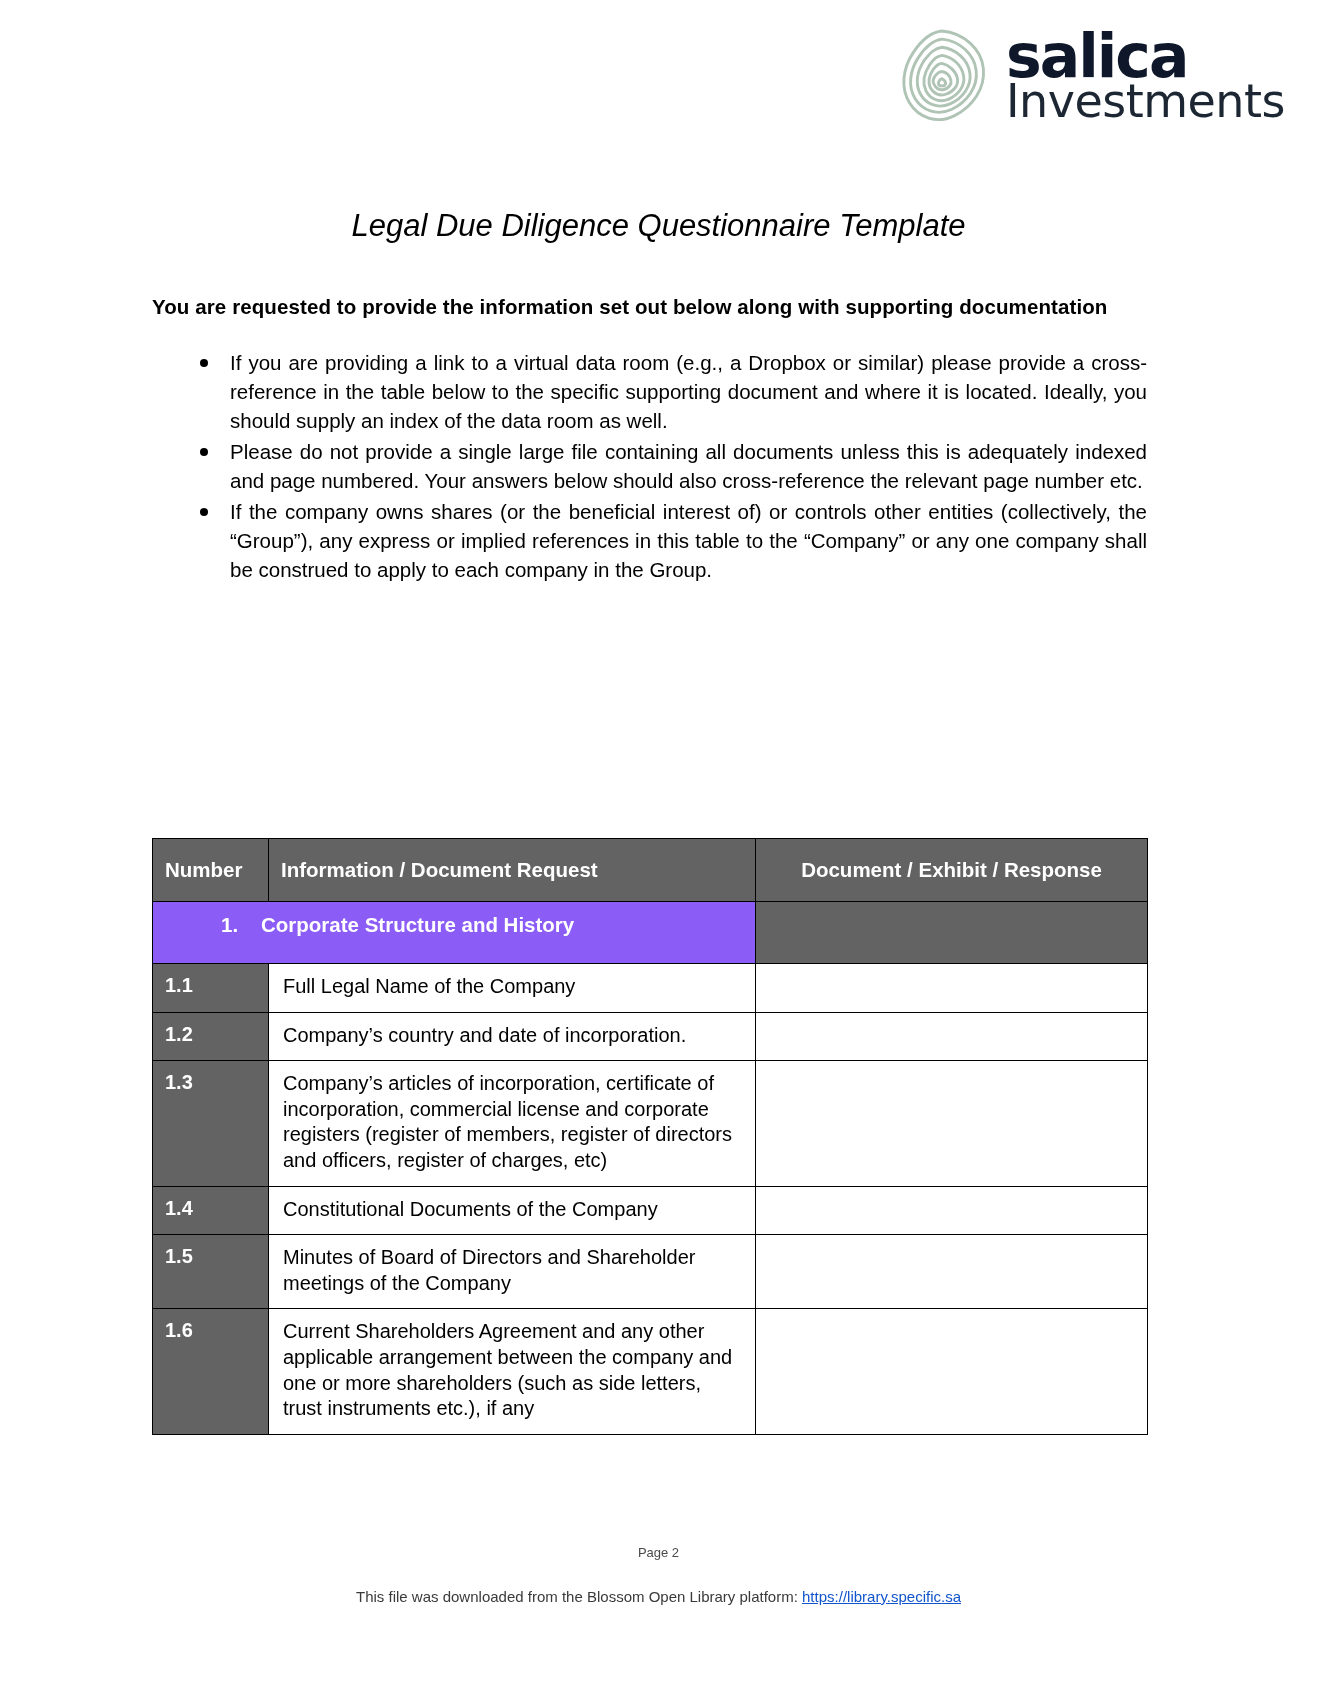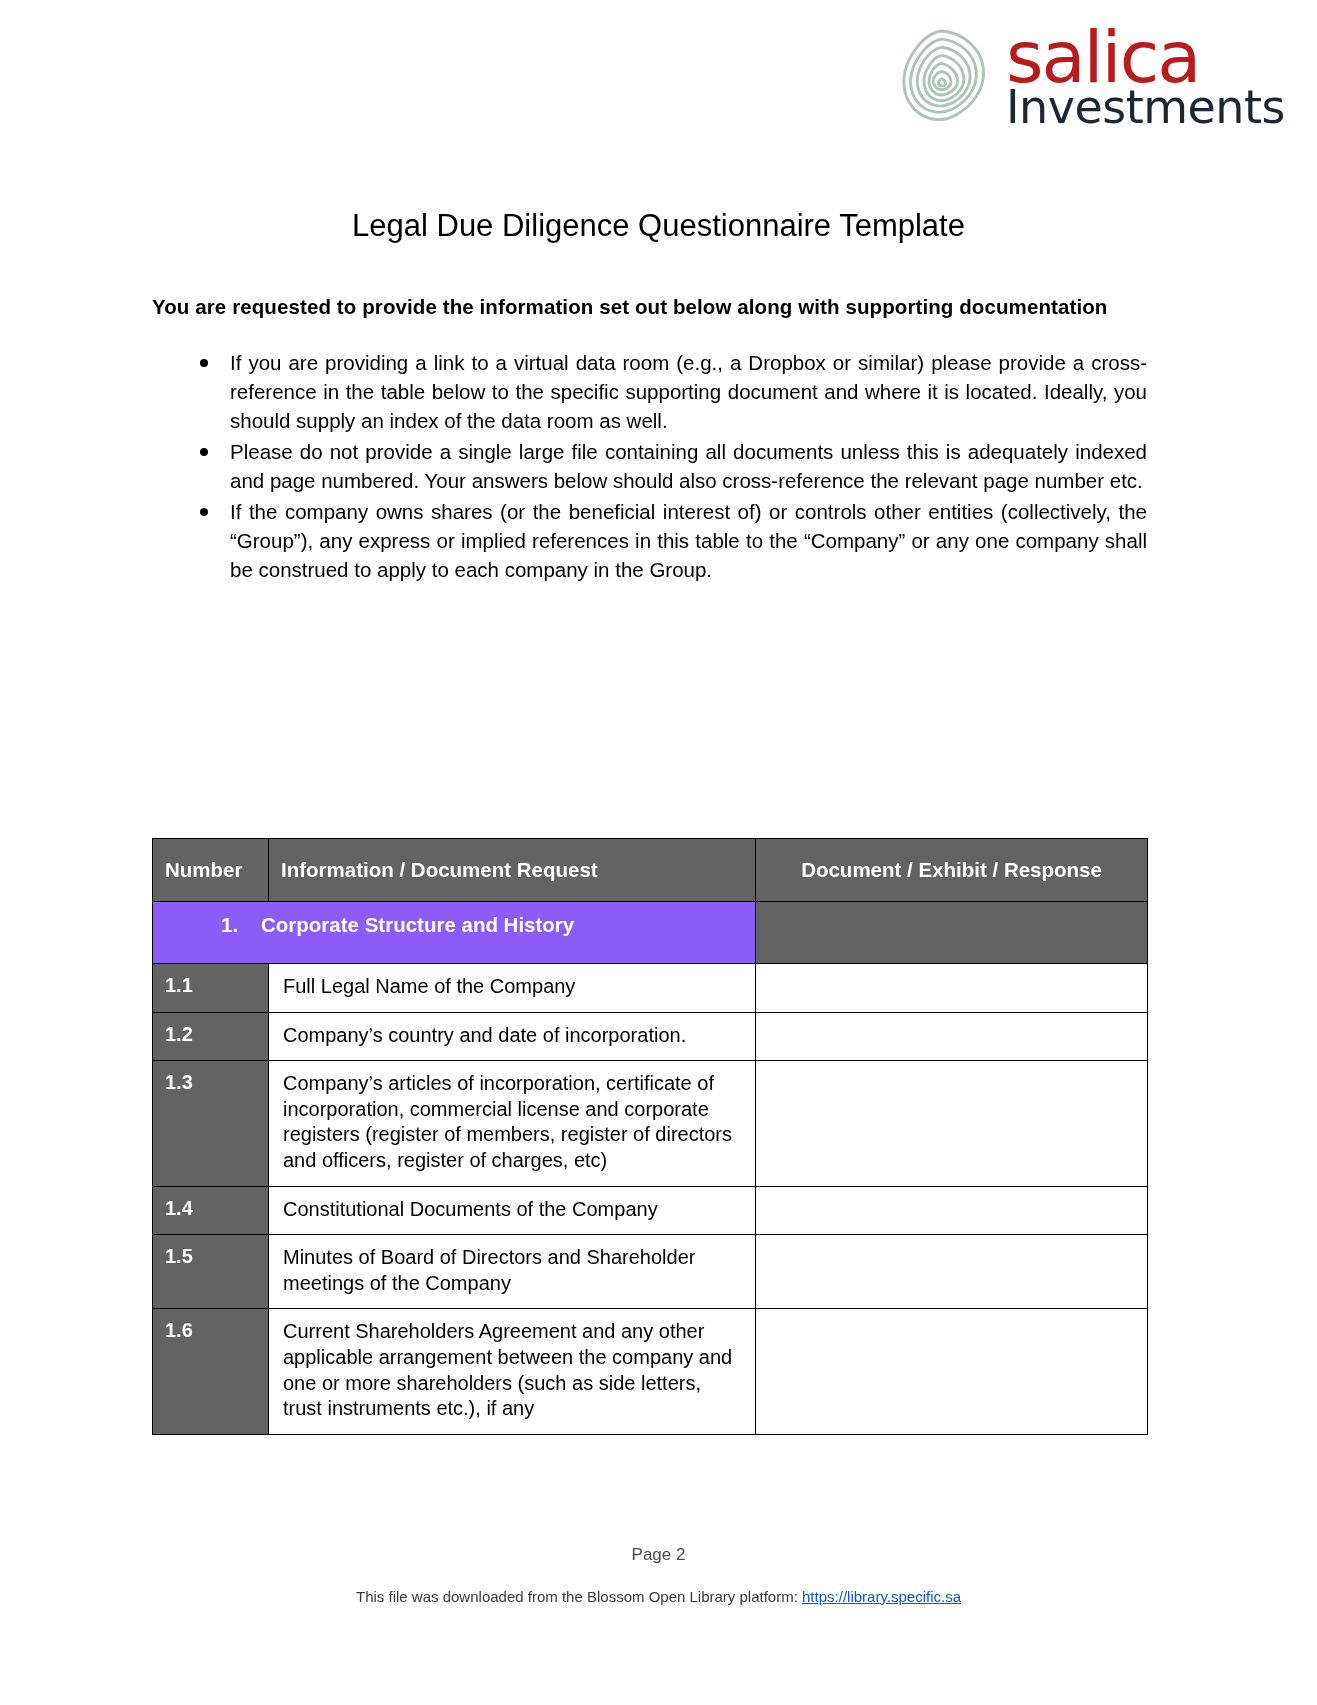--- a/index.html
+++ b/index.html
@@ -31,23 +31,23 @@
     gap: 10px;
   }
   .logo-mark { width: 108px; height: 108px; display:block; }
   .logo-word {
     display: flex;
     flex-direction: column;
     justify-content: center;
     line-height: 0.92;
   }
   .logo-salica {
-    font-size: 72px;
-    font-weight: normal;
-    color: #b91c1c;
+    font-size: 60px;
+    font-weight: bold;
+    color: #0f172a;
     letter-spacing: -2px;
     font-family: "DejaVu Sans", sans-serif;
   }
   .logo-invest {
     font-size: 46px;
     font-weight: 400;
     color: #1d2733;
     letter-spacing: -0.5px;
     margin-top: -4px;
     font-family: "DejaVu Sans", sans-serif;
@@ -56,20 +56,21 @@
   
   .doc-title {
     position: absolute;
     top: 208px;
     left: 0;
     width: 1317px;
     text-align: center;
     font-size: 31px;
     font-weight: 400;
     color: #000;
+    font-style: italic;
   }
 
   
   .content {
     position: absolute;
     top: 292px;
     left: 152px;
     width: 995px;
   }
 
@@ -170,21 +171,21 @@
 
   
   .footer {
     position: absolute;
     left: 0;
     width: 1317px;
     text-align: center;
   }
   .page-num {
     top: 1545px;
-    font-size: 17px;
+    font-size: 13px;
     color: #4a4a4a;
   }
   .attribution {
     top: 1588px;
     font-size: 15px;
     color: #3a3a3a;
   }
   .attribution a {
     color: #1155cc;
     text-decoration: underline;

